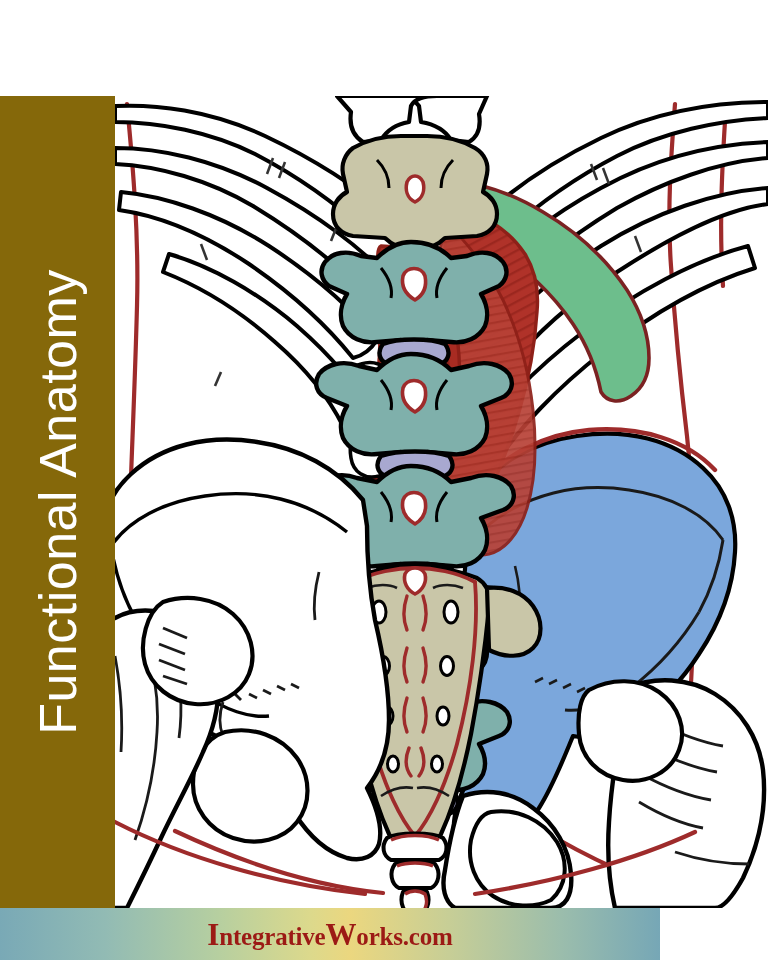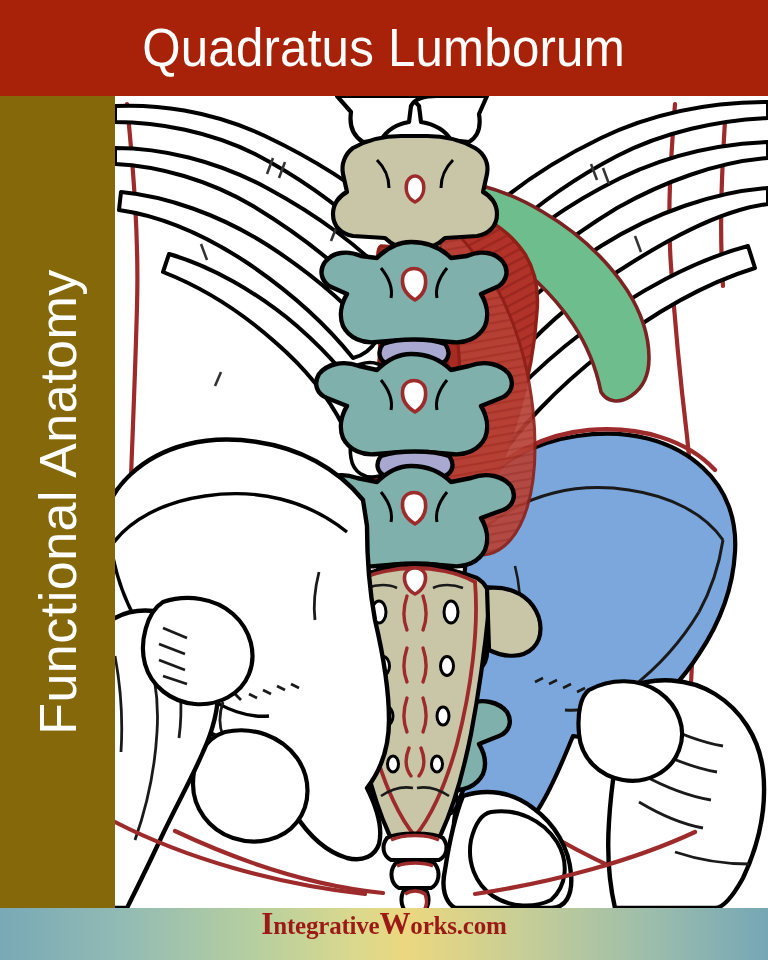--- a/index.html
+++ b/index.html
@@ -68,32 +68,33 @@
     font-size: 52px;
     font-weight: 400;
     letter-spacing: 0.5px;
     line-height: 1;
   }
 
   
   #footer {
     position: absolute;
     left: 0; top: 908px;
-    width: 768px;
+    width: 660px;
     height: 52px;
     background: linear-gradient(90deg,
         #79A9B6 0%,
         #92BBB4 16%,
         #B6CFA0 33%,
         #DCD98C 47%,
         #EBD77F 53%,
         #C7CE96 68%,
         #9BBDAC 85%,
         #76A7B6 100%);
     display: flex;
+    align-items: center;
     justify-content: center;
     overflow: hidden;
   }
   #footer-text {
     font-family: "Liberation Serif", "DejaVu Serif", serif;
     font-weight: bold;
     color: #9C1A15;
     font-size: 25px;
     letter-spacing: -0.2px;
     white-space: nowrap;
@@ -111,23 +112,20 @@
     background: #ffffff;
     overflow: hidden;
   }
   #illustration svg { display: block; }
 </style>
 </head>
 <body>
 
 <div id="page">
 
-  <div id="title-banner">
-    <div id="title-text">Quadratus Lumborum</div>
-  </div>
 
   <div id="sidebar">
     <div id="sidebar-text">Functional Anatomy</div>
   </div>
 
   <div id="illustration">
     <svg width="653" height="812" viewBox="0 0 653 812" xmlns="http://www.w3.org/2000/svg">
       <defs>
 
         <pattern id="qlStripes" width="9" height="9" patternUnits="userSpaceOnUse" patternTransform="rotate(62)">

